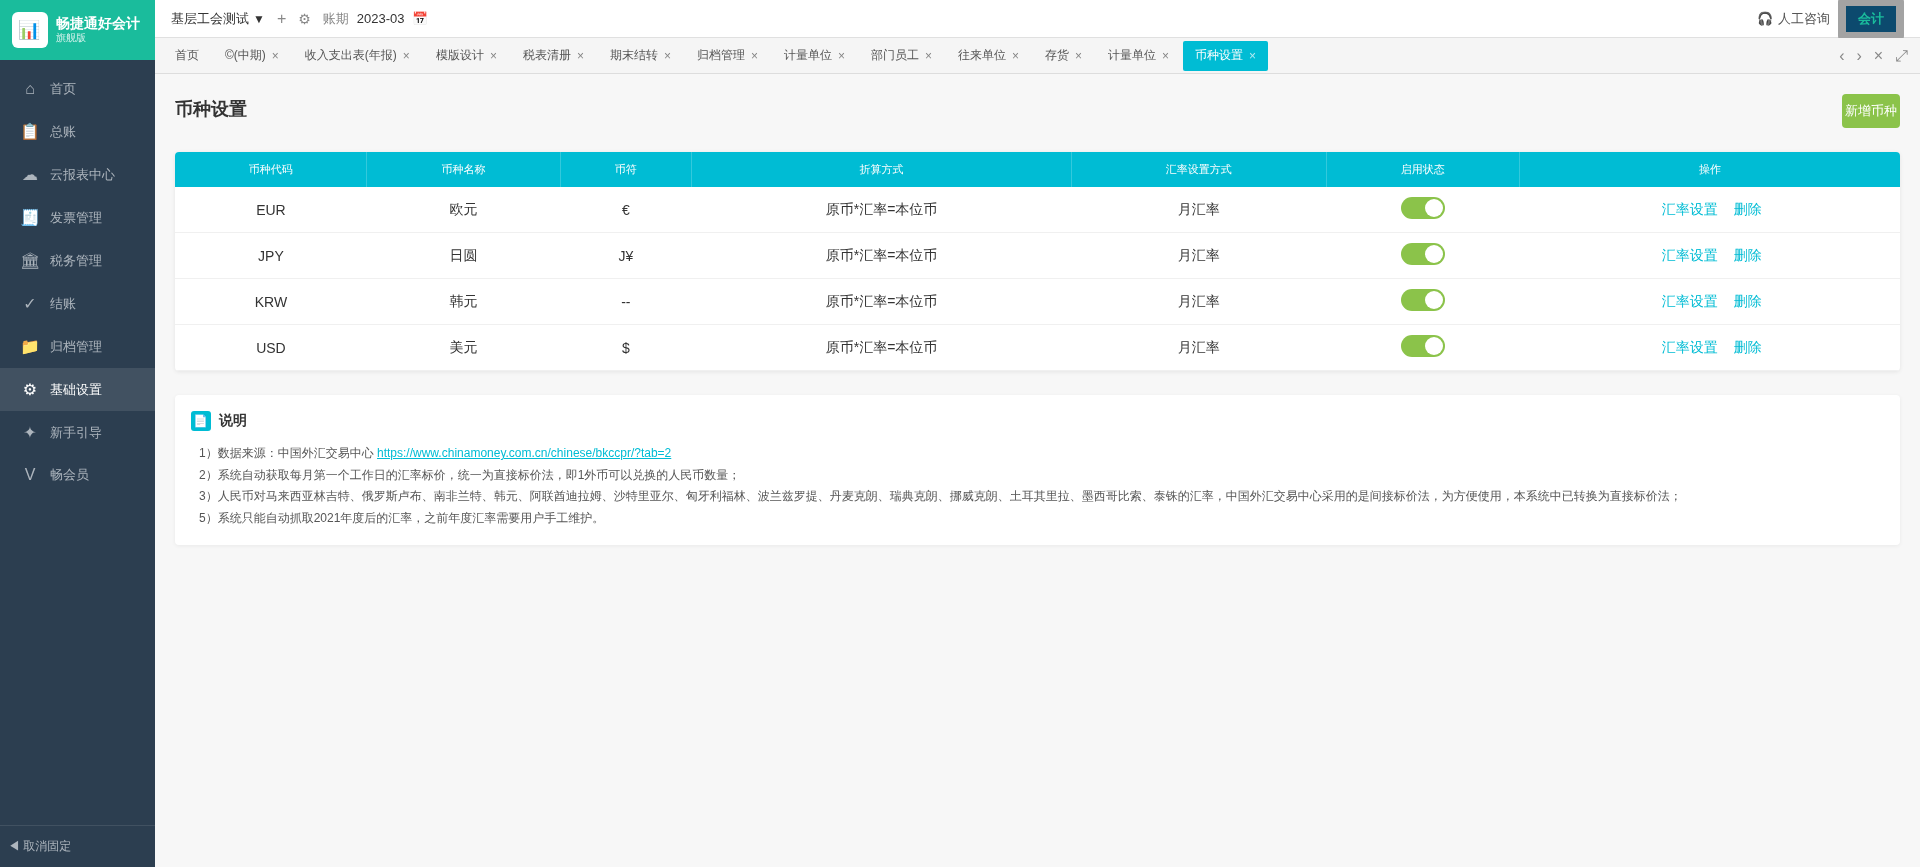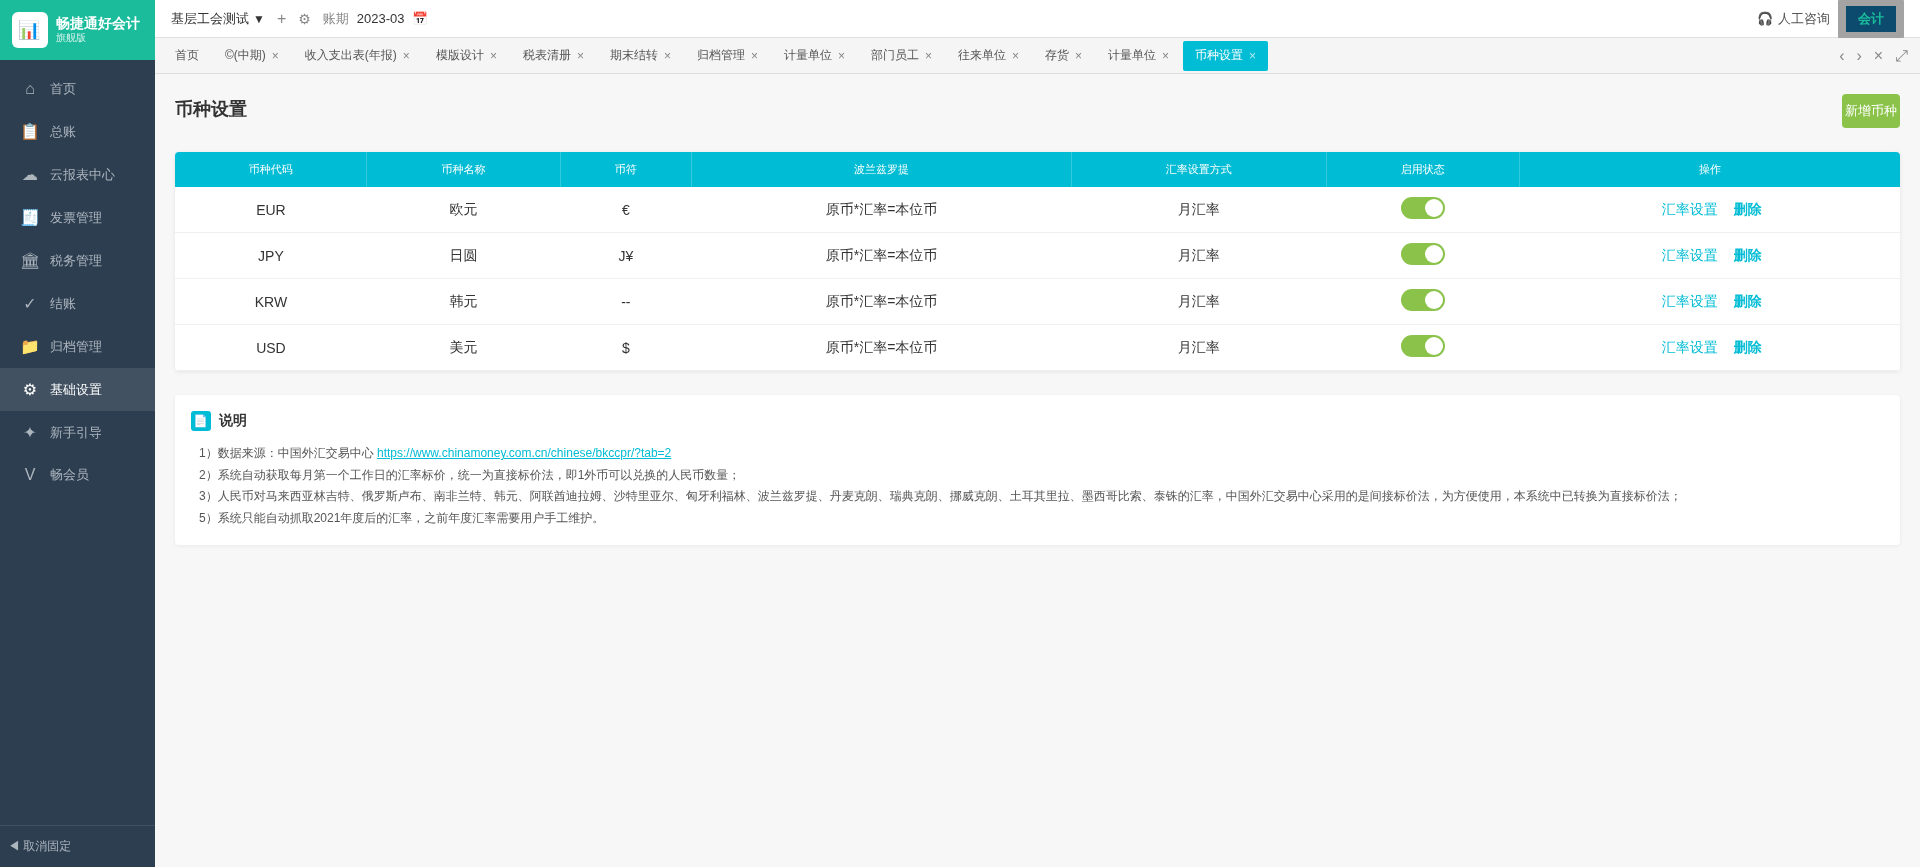--- a/index.html
+++ b/index.html
@@ -173,21 +173,20 @@
     .action-link {
       color: #00bcd4;
       cursor: pointer;
       text-decoration: none;
       margin: 0 8px;
     }
     .delete-link {
       color: #00bcd4;
       cursor: pointer;
       margin: 0 4px;
-      font-weight: bold;
     }
 
     
     .toggle {
       display: inline-block;
       width: 44px;
       height: 22px;
       background: #8bc34a;
       border-radius: 11px;
       position: relative;
@@ -383,21 +382,21 @@
       <h2 class="page-title">币种设置</h2>
       <button class="new-btn">新增币种</button>
     </div>
 
     <table class="data-table">
       <thead>
         <tr>
           <th>币种代码</th>
           <th>币种名称</th>
           <th>币符</th>
-          <th>波兰兹罗提</th>
+          <th>折算方式</th>
           <th>汇率设置方式</th>
           <th>启用状态</th>
           <th>操作</th>
         </tr>
       </thead>
       <tbody id="table-body">
       <tr>
     <td>EUR</td>
     <td>欧元</td>
     <td>€</td>

